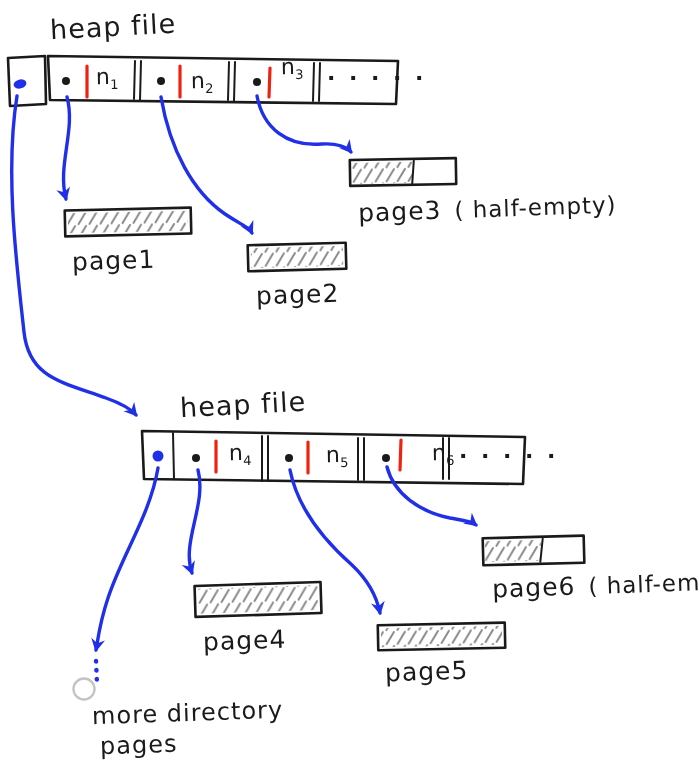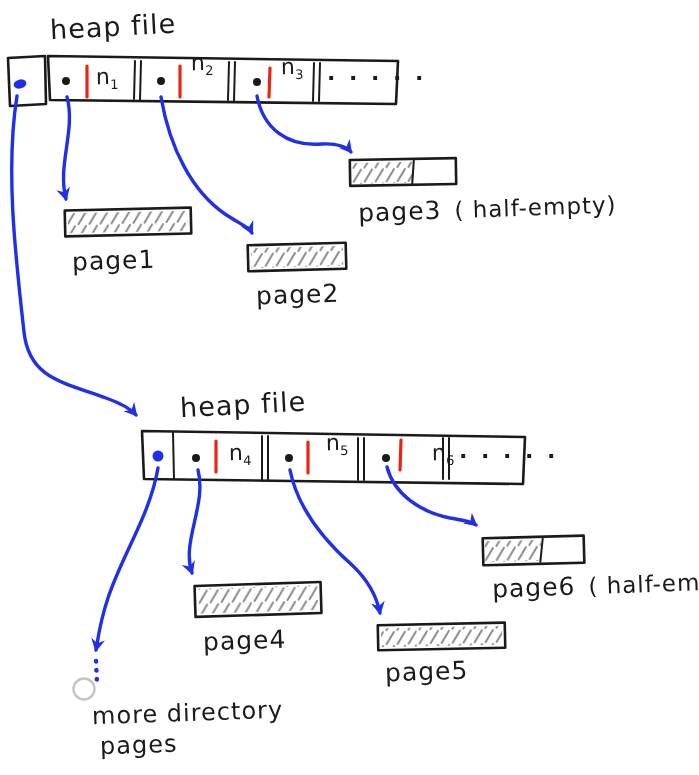--- a/index.html
+++ b/index.html
@@ -122,26 +122,26 @@
       <path d="M198,470 C207,505 181,542 192,573" class="bluestroke" marker-end="url(#ah)"></path>
       <path d="M290,470 C297,505 318,535 352,565 C370,582 377,598 380,613" class="bluestroke" marker-end="url(#ah)"></path>
       <path d="M387,467 C394,494 420,512 450,518 C462,520 471,521 476,525" class="bluestroke" marker-end="url(#ah)"></path>
     </g>
   </svg>
 
   <div class="label title" style="left:50px;top:13px">heap file</div>
   <div class="label title" style="left:180px;top:391px">heap file</div>
 
   <div class="label entry" style="left:96px;top:66px"><span>n</span><sub>1</sub></div>
-  <div class="label entry" style="left:191px;top:52px"><span>n</span><sub>2</sub></div>
+  <div class="label entry" style="left:191px;top:70px"><span>n</span><sub>2</sub></div>
   <div class="label entry" style="left:281px;top:56px"><span>n</span><sub>3</sub></div>
   <div class="label ellipsis" style="left:327px;top:67px">· · · · ·</div>
 
   <div class="label entry" style="left:229px;top:442px"><span>n</span><sub>4</sub></div>
-  <div class="label entry" style="left:326px;top:432px"><span>n</span><sub>5</sub></div>
+  <div class="label entry" style="left:326px;top:444px"><span>n</span><sub>5</sub></div>
   <div class="label entry" style="left:432px;top:442px"><span>n</span><sub>6</sub></div>
   <div class="label ellipsis" style="left:459px;top:445px">· · · · ·</div>
 
   <div class="label pg" style="left:72px;top:248px">page1</div>
   <div class="label pg" style="left:256px;top:282px">page2</div>
   <div class="label pg row" style="left:358px;top:196px">
     <span>page3</span>
       <span class="note">( half-empty)</span>
   </div>
   <div class="label pg" style="left:203px;top:628px">page4</div>

